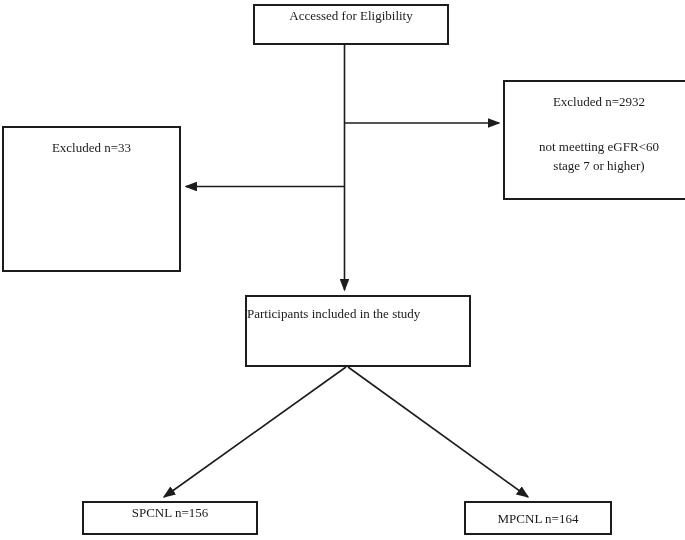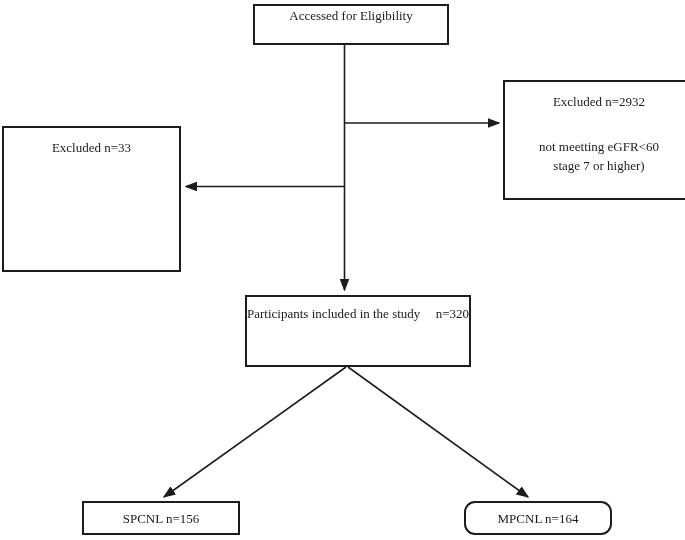--- a/index.html
+++ b/index.html
@@ -51,26 +51,26 @@
     padding-top: 10px;
   }
   .detail { margin-top: 26px; padding: 0 6px; text-align: center; }
   .box-included {
     left: 234px; top: 295px; width: 226px; height: 72px;
     display: flex; justify-content: space-between;
     padding: 7px 0 9px;
     margin-left: 11px;
   }
   .box-spcnl {
-    left: 82px; top: 501px; width: 158px; height: 34px;
-    display: flex; align-items: center; justify-content: center;
+    left: 82px; top: 501px; width: 176px; height: 34px;
+    display: flex; align-items: flex-start; justify-content: center;
   }
   .box-mpcnl {
     left: 464px; top: 501px; width: 148px; height: 34px;
-    display: flex; align-items: center; justify-content: center; border-radius: 11px;
+    display: flex; align-items: center; justify-content: center;
   }
 </style>
 </head>
 <body>
 
 <div class="canvas">
 
   <svg class="arrows" width="685" height="540" viewBox="0 0 685 540">
     <defs>
       <marker id="ah" viewBox="0 0 9 7" refX="8" refY="3.5" markerWidth="8" markerHeight="6.2" orient="auto">
@@ -95,21 +95,20 @@
       <div>stage 7 or higher)</div>
     </div>
   </div>
 
   <div class="box box-excluded-left">
     <div>Excluded n=33</div>
   </div>
 
   <div class="box box-included">
     <div>Participants included in the study</div>
-    <div>n=320</div>
   </div>
 
   <div class="box box-spcnl">
     <div>SPCNL n=156</div>
   </div>
 
   <div class="box box-mpcnl">
     <div>MPCNL n=164</div>
   </div>
 

